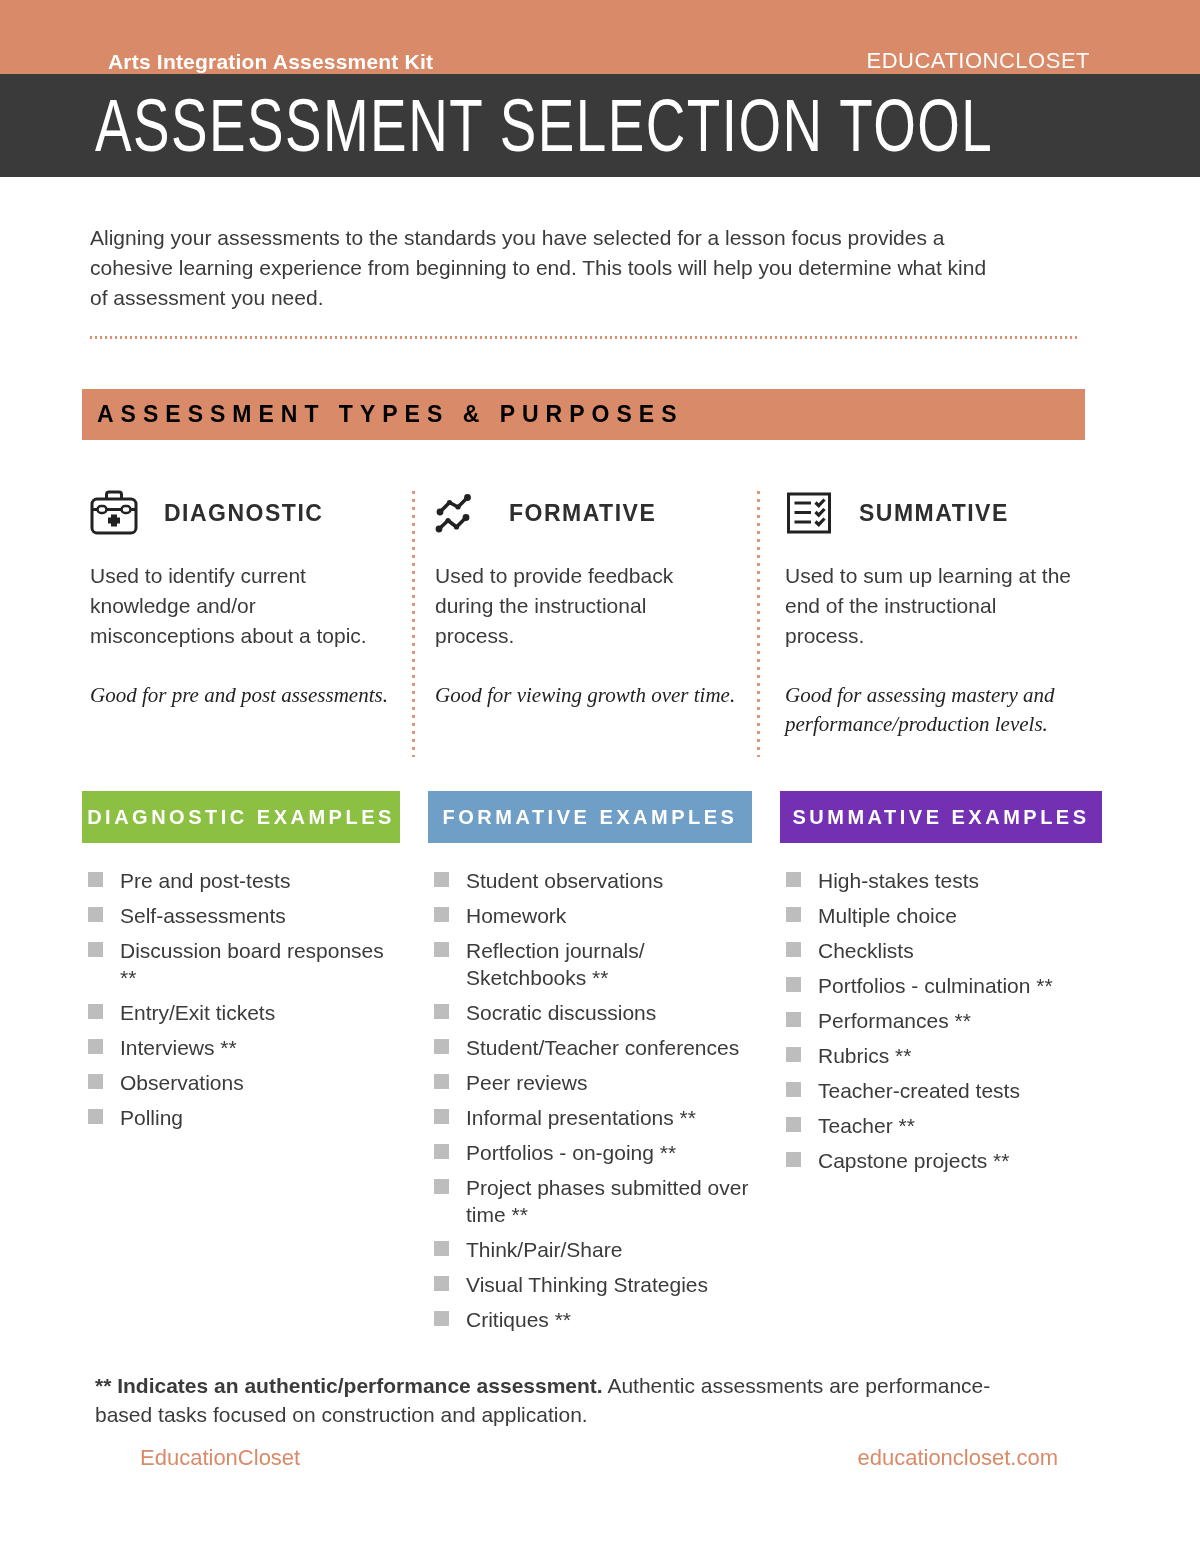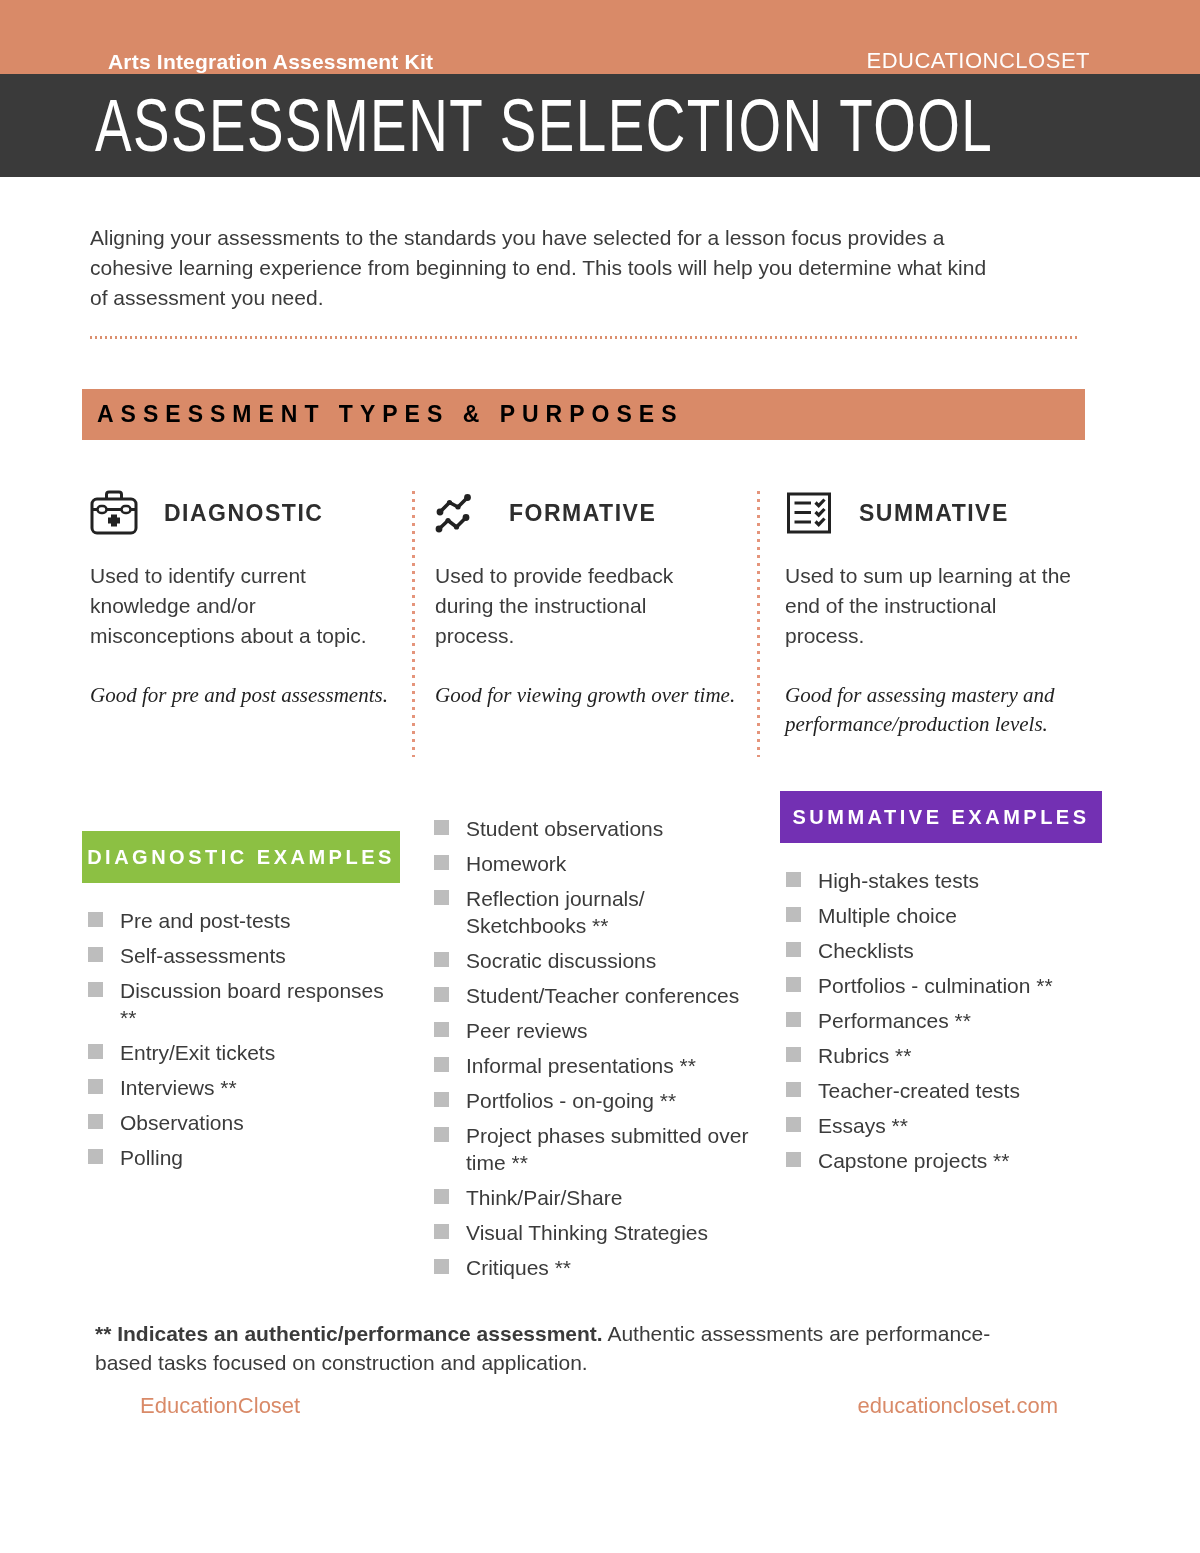--- a/index.html
+++ b/index.html
@@ -52,21 +52,21 @@
   .type-head{display:flex;align-items:center;gap:26px;}
   .type-head .icn{width:48px;height:48px;flex:0 0 48px;color:#222;}
   .type-label{font-size:23px;font-weight:bold;letter-spacing:1.5px;color:#2e2e2e;}
   .type-desc{margin-top:24px;font-size:21px;line-height:30px;white-space:pre-line;}
   .type-goodfor{
     margin-top:30px;font-family:"Liberation Serif",serif;font-style:italic;
     font-size:21px;line-height:29px;white-space:pre-line;color:#222;
   }
   
   .examples{margin-top:30px;display:flex;gap:28px;}
-  .ex-col.w1{width:318px;margin-top:40px;} .ex-col.w2{width:324px;} .ex-col.w3{width:322px;}
+  .ex-col.w1{width:318px;} .ex-col.w2{width:324px;} .ex-col.w3{width:322px;}
   .ex-banner{
     height:52px;display:flex;align-items:center;justify-content:center;
     color:#fff;font-size:20px;font-weight:bold;letter-spacing:3.5px;white-space:nowrap;
   }
   .ex-banner.green{background:var(--green);}
   .ex-banner.blue{background:var(--blue);}
   .ex-banner.purple{background:var(--purple);}
   .ex-list{margin-top:24px;padding-left:6px;}
   .li-row{display:flex;margin-bottom:8px;}
   .bullet{flex:0 0 15px;width:15px;height:15px;background:var(--bullet);margin:5px 17px 0 0;}
@@ -202,20 +202,21 @@
               <span class="bullet"></span>
               <span class="li-text">Observations</span>
             </div>
             <div class="li-row">
               <span class="bullet"></span>
               <span class="li-text">Polling</span>
             </div>
           </div>
       </div>
       <div class="ex-col w2">
+        <div class="ex-banner blue">FORMATIVE EXAMPLES</div>
         <div class="ex-list">
             <div class="li-row">
               <span class="bullet"></span>
               <span class="li-text">Student observations</span>
             </div>
             <div class="li-row">
               <span class="bullet"></span>
               <span class="li-text">Homework</span>
             </div>
             <div class="li-row">
@@ -288,21 +289,21 @@
             <div class="li-row">
               <span class="bullet"></span>
               <span class="li-text">Rubrics **</span>
             </div>
             <div class="li-row">
               <span class="bullet"></span>
               <span class="li-text">Teacher-created tests</span>
             </div>
             <div class="li-row">
               <span class="bullet"></span>
-              <span class="li-text">Essays **</span>
+              <span class="li-text">Teacher **</span>
             </div>
             <div class="li-row">
               <span class="bullet"></span>
               <span class="li-text">Capstone projects **</span>
             </div>
           </div>
       </div>
     </section>
 
     <p class="footnote"><b>** Indicates an authentic/performance assessment.</b> <span>Authentic assessments are performance-based tasks focused on construction and application.</span></p>

